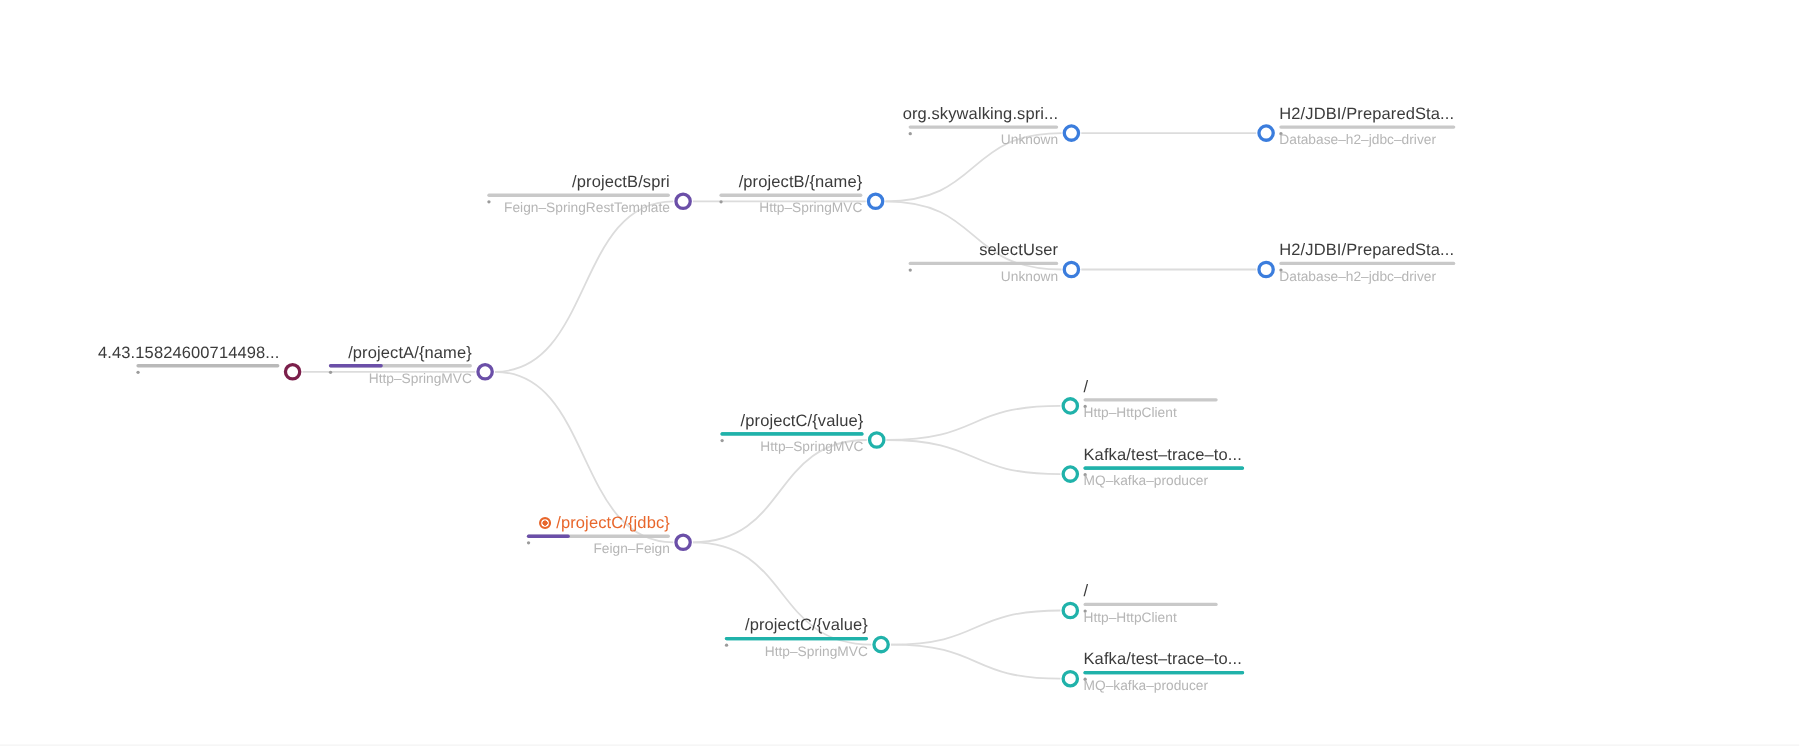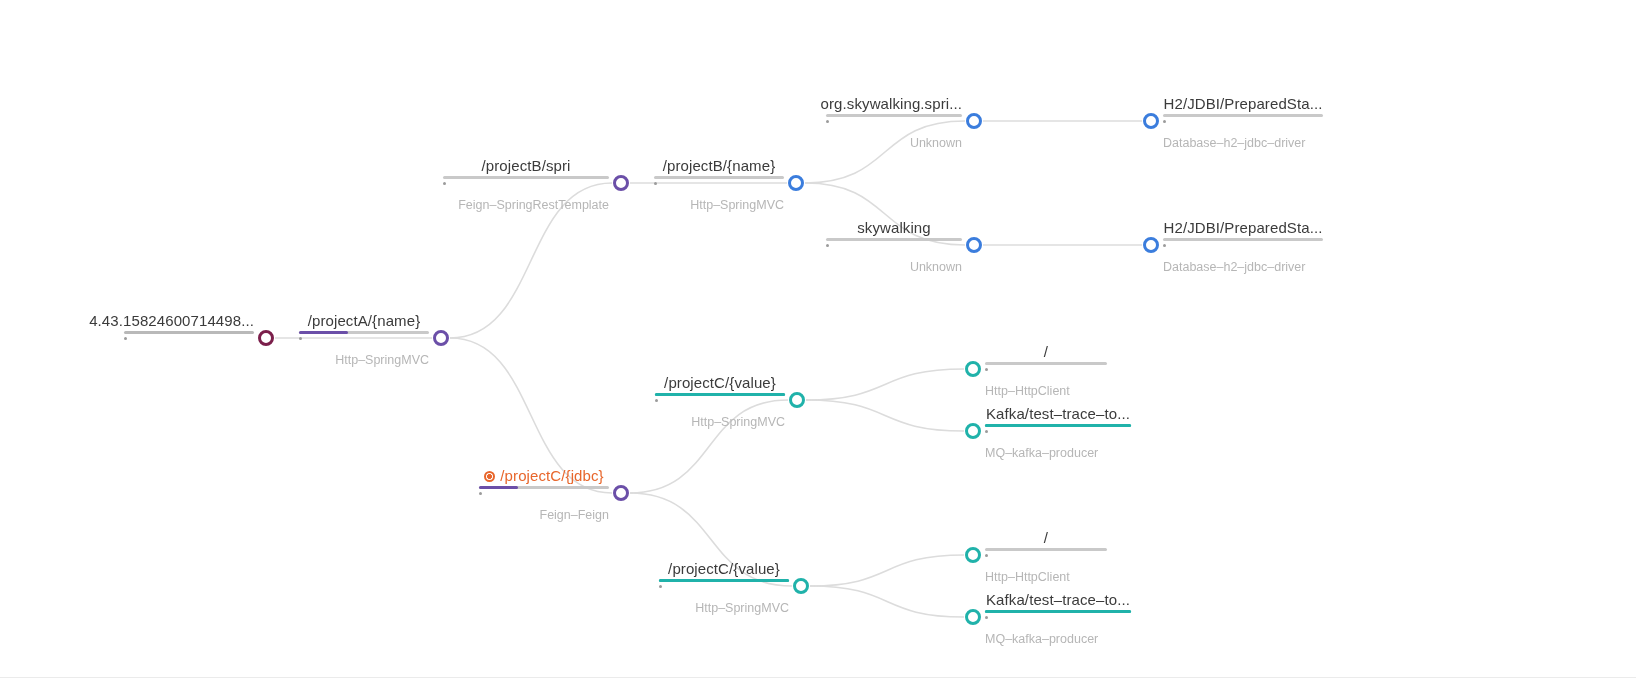--- a/index.html
+++ b/index.html
@@ -57,21 +57,20 @@
   .labelbox.right {
     left: 12px;
     top: -26px;
     text-align: left;
   }
   .title {
     font-size: 15px;
     color: #3b3b3b;
     line-height: 17px;
     letter-spacing: 0.1px;
-    text-align: center;
   }
   .title.err {
     color: #e8662b;
   }
   .bar {
     height: 3px;
     width: 58px;
     background: #b9b9b9;
     border-radius: 2px;
     margin-top: 2px;
@@ -85,21 +84,21 @@
     left: 0;
     top: 0;
     height: 3px;
     border-radius: 2px;
     background: #6b4fa8;
   }
   .sub {
     font-size: 12.5px;
     color: #b6b6b6;
     line-height: 15px;
-    margin-top: 19px;
+    margin-top: 3px;
   }
   .errdot {
     display: inline-block;
     width: 11px;
     height: 11px;
     box-sizing: border-box;
     border-radius: 50%;
     border: 2px solid #e8662b;
     background:
       radial-gradient(circle at 50% 50%, #e8662b 0 2.2px, #ffffff 2.6px 100%);
@@ -196,21 +195,21 @@
         <div class="labelbox right">
           <div class="title">H2/JDBI/PreparedSta...</div>
           <div class="bar" style="width: 160px; background: rgb(201, 201, 201);"></div>
           <div class="sub">Database–h2–jdbc–driver</div>
         </div>
       </div>
       <div class="tick" style="top: 120px; left: 1163px;"></div>
       <div class="node" style="left: 974px; top: 245px;">
         <div class="ring" style="border-color: rgb(59, 125, 221);"></div>
         <div class="labelbox left">
-          <div class="title">skywalking</div>
+          <div class="title">selectUser</div>
           <div class="bar" style="width: 136px; background: rgb(201, 201, 201);"></div>
           <div class="sub">Unknown</div>
         </div>
       </div>
       <div class="tick" style="top: 244px; left: 826px;"></div>
       <div class="node" style="left: 1151px; top: 245px;">
         <div class="ring" style="border-color: rgb(59, 125, 221);"></div>
         <div class="labelbox right">
           <div class="title">H2/JDBI/PreparedSta...</div>
           <div class="bar" style="width: 160px; background: rgb(201, 201, 201);"></div>

